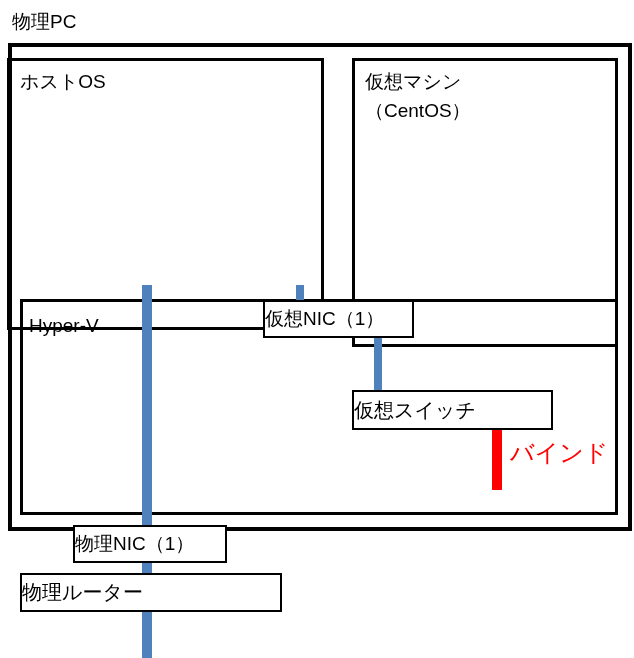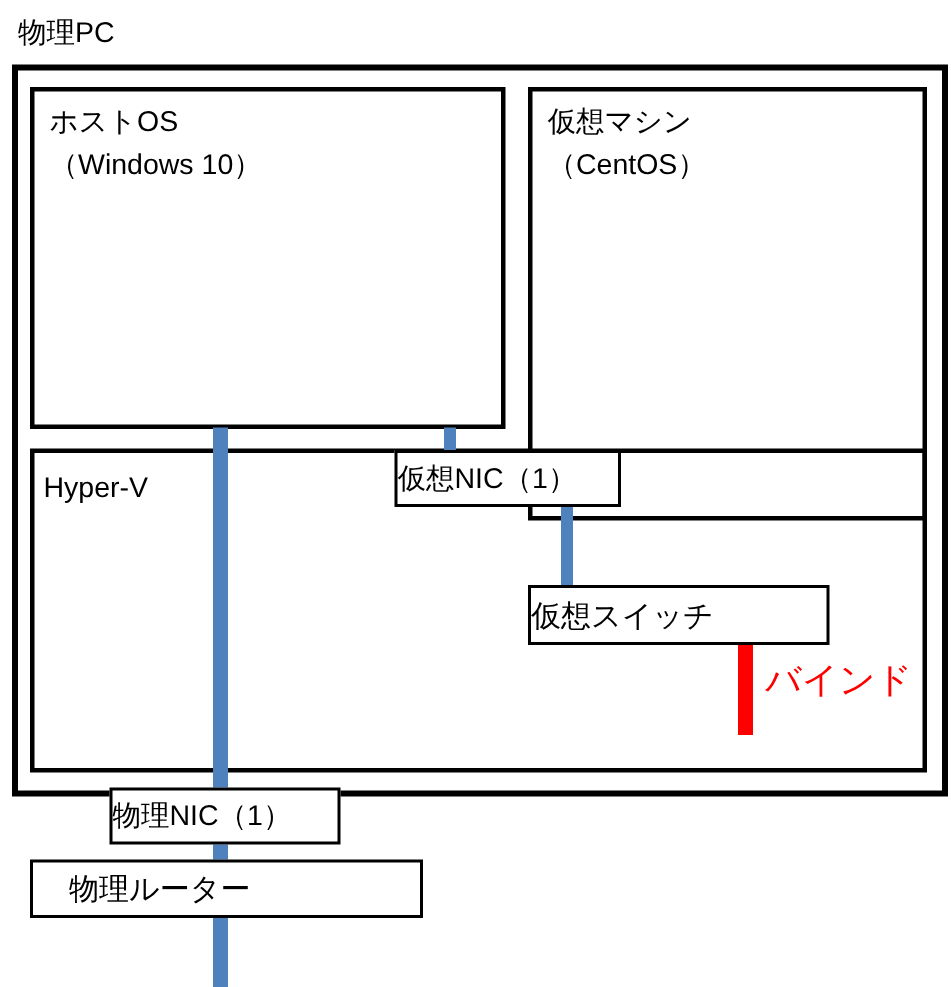--- a/index.html
+++ b/index.html
@@ -21,21 +21,21 @@
     position: absolute;
     box-sizing: border-box;
     border: 3px solid #000000;
     background: transparent;
     z-index: 1;
   }
   .outer-box {
     left: 8px; top: 43px; width: 624px; height: 488px;
     border-width: 4px;
   }
-  .hostos-box { left: 20px; top: 58px;  width: 317px; height: 228px; }
+  .hostos-box { left: 7px; top: 58px;  width: 317px; height: 272px; }
   .vm-box     { left: 352px; top: 58px; width: 266px; height: 289px; }
   .hyperv-box { left: 20px; top: 299px; width: 598px; height: 216px; }
 
   .bigbox .box-caption {
     font-size: 19px;
     line-height: 29px;
     white-space: pre;
   }
   .hostos-box .caption-wrap, .vm-box .caption-wrap { padding: 6px 0 0 10px; }
   .hyperv-box .caption-wrap { padding: 9px 0 0 6px; }
@@ -62,21 +62,21 @@
     display: flex;
     align-items: center;
     justify-content: flex-start;
     font-size: 19px;
     white-space: nowrap;
   }
   .vnic-box    { left: 263px; top: 300px; width: 151px; height: 38px; }
   .vswitch-box { left: 352px; top: 390px; width: 201px; height: 40px; font-size: 20px; }
   .pnic1-box   { left: 73px;  top: 489px; width: 154px; height: 38px; margin-top: 36px; }
   .pnic2-box   { left: 419px; top: 489px; width: 153px; height: 38px; }
-  .router-box  { left: 20px;  top: 573px; width: 262px; height: 39px; font-size: 20px; padding-left: 24px; }
+  .router-box  { left: 20px;  top: 573px; width: 262px; height: 39px; font-size: 20px; }
 
   
   .pc-title {
     position: absolute;
     left: 12px; top: 9px;
     font-size: 19px;
     z-index: 1;
   }
   .bind-label {
     position: absolute;
@@ -92,21 +92,20 @@
 
 <div class="canvas">
 
   <div class="pc-title">物理PC</div>
 
   <div class="bigbox outer-box"></div>
 
   <div class="bigbox hostos-box">
     <div class="caption-wrap">
       <div class="box-caption">ホストOS</div>
-      <div class="box-caption">（Windows 10）</div>
     </div>
   </div>
 
   <div class="bigbox vm-box">
     <div class="caption-wrap">
       <div class="box-caption">仮想マシン</div>
       <div class="box-caption">（CentOS）</div>
     </div>
   </div>
 

